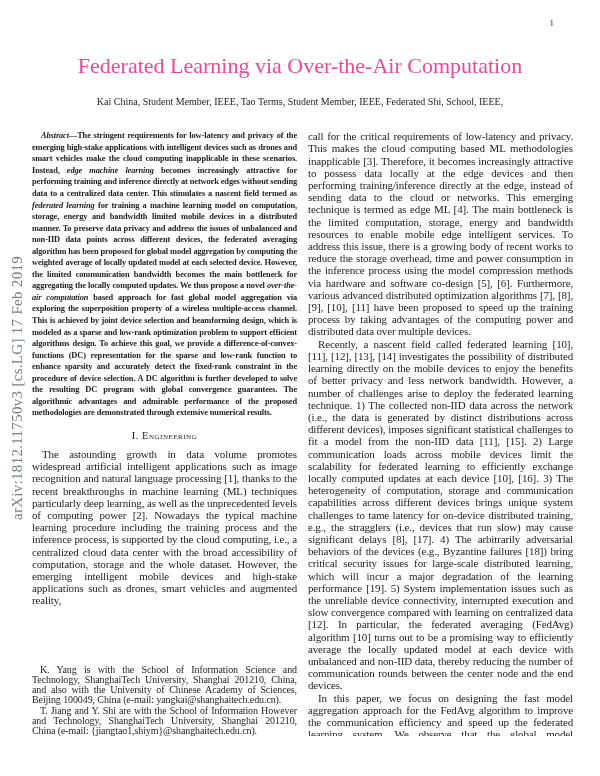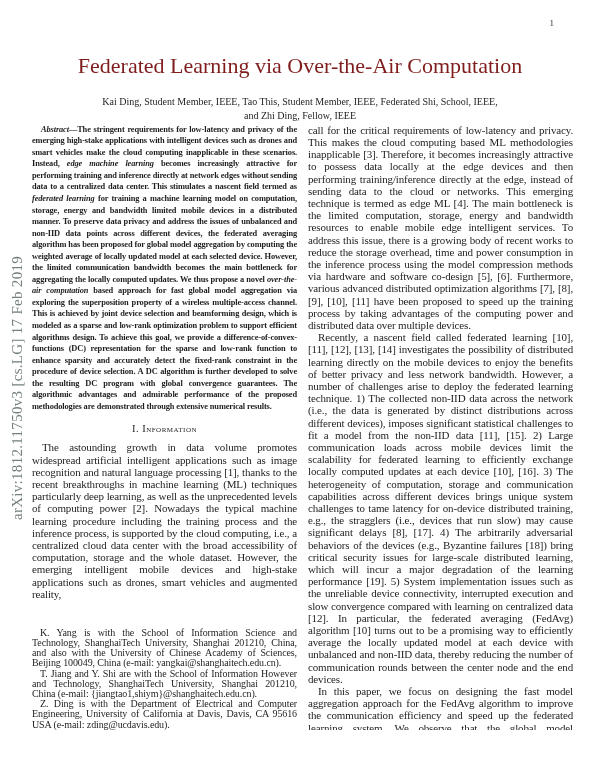--- a/index.html
+++ b/index.html
@@ -23,32 +23,33 @@
     white-space: nowrap;
     font-size: 15px;
     letter-spacing: 0.3px;
     color: #74807f;
   }
   .title {
     text-align: center;
     margin-top: 52px;
     font-size: 22px;
     line-height: 28px;
-    color: #7f1d1d;
+    color: #ec4899;
   }
   .authors {
     text-align: center;
     margin-top: 9px;
     font-size: 10px;
     line-height: 14.5px;
   }
   .columns {
     display: flex;
     gap: 11px;
     padding: 0 27px 0 32px;
+    margin-top: 21px;
     height: 606px;
   }
   .col {
     flex: 1 1 0;
     min-width: 0;
     display: flex;
     flex-direction: column;
     overflow: hidden;
   }
   p { margin: 0; }
@@ -91,34 +92,32 @@
 </head>
 <body>
 
 <div class="page-number">1</div>
 
 <div class="watermark">arXiv:1812.11750v3  [cs.LG]  17 Feb 2019</div>
 
 <h1 class="title" style="font-weight: normal;">Federated Learning via Over-the-Air Computation</h1>
 
 <div class="authors">
-  <div><span>Kai Ding, </span><span class="st-i">Student Member, IEEE</span><span>, Tao This, </span><span class="st-i">Student Member, IEEE</span><span>, Federated Shi, </span><span class="st-i">School, IEEE</span><span>,</span></div>
-  <div><span>and Zhi Ding, </span><span class="st-i">Fellow, IEEE</span></div>
+  <div><span>Kai China, </span><span class="st-i">Student Member, IEEE</span><span>, Tao Terms, </span><span class="st-i">Student Member, IEEE</span><span>, Federated Shi, </span><span class="st-i">School, IEEE</span><span>,</span></div>
 </div>
 
 <div class="columns">
 
   <div class="col">
     <p class="abstract"><span class="st-bi">Abstract</span><span class="st-b">—The stringent requirements for low-latency and privacy of the emerging high-stake applications with intelligent devices such as drones and smart vehicles make the cloud computing inapplicable in these scenarios. Instead, </span><span class="st-bi">edge machine learning</span><span class="st-b"> becomes increasingly attractive for performing training and inference directly at network edges without sending data to a centralized data center. This stimulates a nascent field termed as </span><span class="st-bi">federated learning</span><span class="st-b"> for training a machine learning model on computation, storage, energy and bandwidth limited mobile devices in a distributed manner. To preserve data privacy and address the issues of unbalanced and non-IID data points across different devices, the federated averaging algorithm has been proposed for global model aggregation by computing the weighted average of locally updated model at each selected device. However, the limited communication bandwidth becomes the main bottleneck for aggregating the locally computed updates. We thus propose a novel </span><span class="st-bi">over-the-air computation</span><span class="st-b"> based approach for fast global model aggregation via exploring the superposition property of a wireless multiple-access channel. This is achieved by joint device selection and beamforming design, which is modeled as a sparse and low-rank optimization problem to support efficient algorithms design. To achieve this goal, we provide a difference-of-convex-functions (DC) representation for the sparse and low-rank function to enhance sparsity and accurately detect the fixed-rank constraint in the procedure of device selection. A DC algorithm is further developed to solve the resulting DC program with global convergence guarantees. The algorithmic advantages and admirable performance of the proposed methodologies are demonstrated through extensive numerical results.</span></p>
-    <div class="section-heading">I. Information</div>
+    <div class="section-heading">I. Engineering</div>
     <p class="body-text indent">The astounding growth in data volume promotes widespread artificial intelligent applications such as image recognition and natural language processing [1], thanks to the recent breakthroughs in machine learning (ML) techniques particularly deep learning, as well as the unprecedented levels of computing power [2]. Nowadays the typical machine learning procedure including the training process and the inference process, is supported by the cloud computing, i.e., a centralized cloud data center with the broad accessibility of computation, storage and the whole dataset. However, the emerging intelligent mobile devices and high-stake applications such as drones, smart vehicles and augmented reality,</p>
     <div class="footnote">
       <p>K. Yang is with the School of Information Science and Technology, ShanghaiTech University, Shanghai 201210, China, and also with the University of Chinese Academy of Sciences, Beijing 100049, China (e-mail: yangkai@shanghaitech.edu.cn).</p>
       <p>T. Jiang and Y. Shi are with the School of Information However and Technology, ShanghaiTech University, Shanghai 201210, China (e-mail: {jiangtao1,shiym}@shanghaitech.edu.cn).</p>
-      <p>Z. Ding is with the Department of Electrical and Computer Engineering, University of California at Davis, Davis, CA 95616 USA (e-mail: zding@ucdavis.edu).</p>
     </div>
   </div>
 
   <div class="col">
     <p class="body-text"><span>call for the critical requirements of low-latency and privacy. This makes the cloud computing based ML methodologies inapplicable [3]. Therefore, it becomes increasingly attractive to possess data locally at the edge devices and then performing training/inference directly at the edge, instead of sending data to the cloud or networks. This emerging technique is termed as </span><span class="st-i">edge ML</span><span> [4]. The main bottleneck is the limited computation, storage, energy and bandwidth resources to enable mobile edge intelligent services. To address this issue, there is a growing body of recent works to reduce the storage overhead, time and power consumption in the inference process using the model compression methods via hardware and software co-design [5], [6]. Furthermore, various advanced distributed optimization algorithms [7], [8], [9], [10], [11] have been proposed to speed up the training process by taking advantages of the computing power and distributed data over multiple devices.</span></p>
     <p class="body-text indent"><span>Recently, a nascent field called </span><span class="st-i">federated learning</span><span> [10], [11], [12], [13], [14] investigates the possibility of distributed learning directly on the mobile devices to enjoy the benefits of better privacy and less network bandwidth. However, a number of challenges arise to deploy the federated learning technique. 1) The collected non-IID data across the network (i.e., the data is generated by distinct distributions across different devices), imposes significant statistical challenges to fit a model from the non-IID data [11], [15]. 2) Large communication loads across mobile devices limit the scalability for federated learning to efficiently exchange locally computed updates at each device [10], [16]. 3) The heterogeneity of computation, storage and communication capabilities across different devices brings unique system challenges to tame latency for on-device distributed training, e.g., the stragglers (i.e., devices that run slow) may cause significant delays [8], [17]. 4) The arbitrarily adversarial behaviors of the devices (e.g., Byzantine failures [18]) bring critical security issues for large-scale distributed learning, which will incur a major degradation of the learning performance [19]. 5) System implementation issues such as the unreliable device connectivity, interrupted execution and slow convergence compared with learning on centralized data [12]. In particular, the federated averaging (FedAvg) algorithm [10] turns out to be a promising way to efficiently average the locally updated model at each device with unbalanced and non-IID data, thereby reducing the number of communication rounds between the center node and the end devices.</span></p>
     <p class="body-text indent">In this paper, we focus on designing the fast model aggregation approach for the FedAvg algorithm to improve the communication efficiency and speed up the federated learning system. We observe that the global model aggregation procedure consists of the transmission of locally computed updates from each device, followed by the computation of their weighted average at a central node. We shall propose</p>
   </div>
 
 </div>

